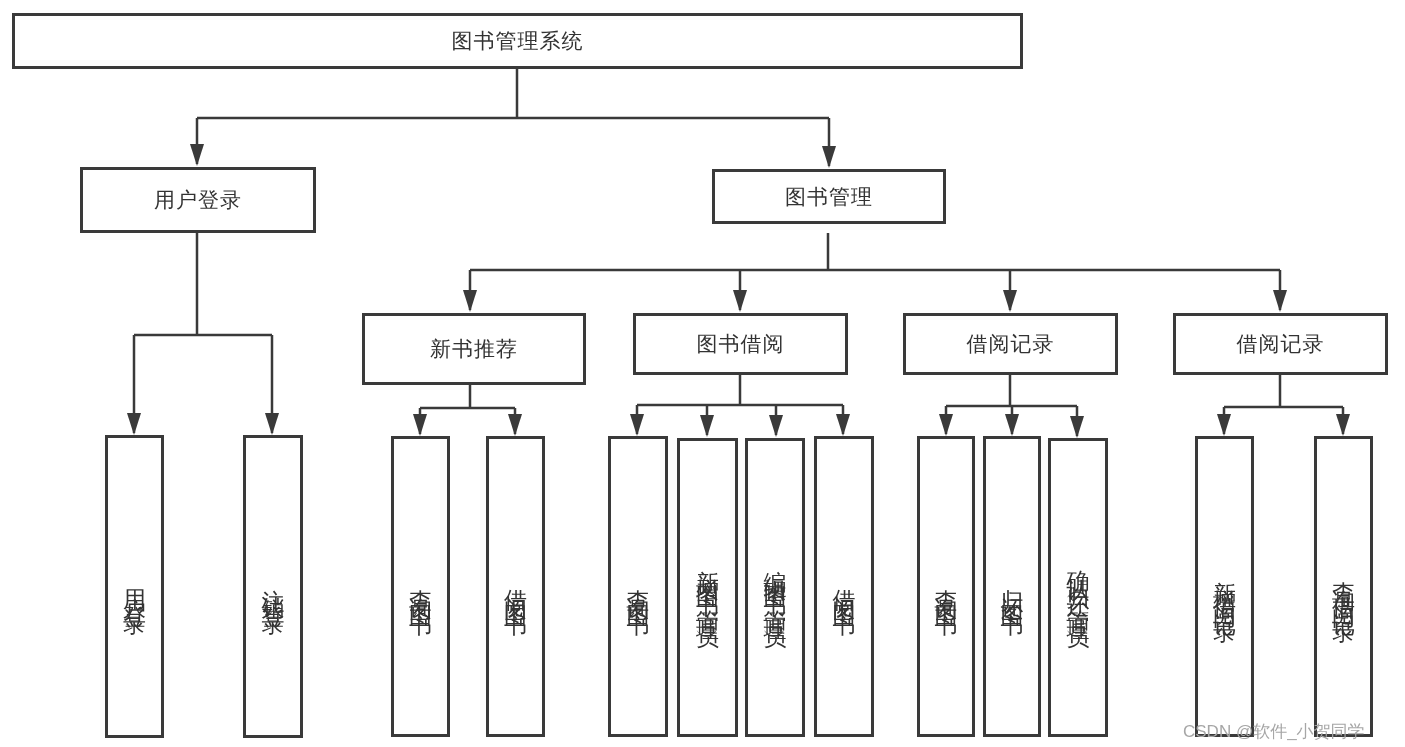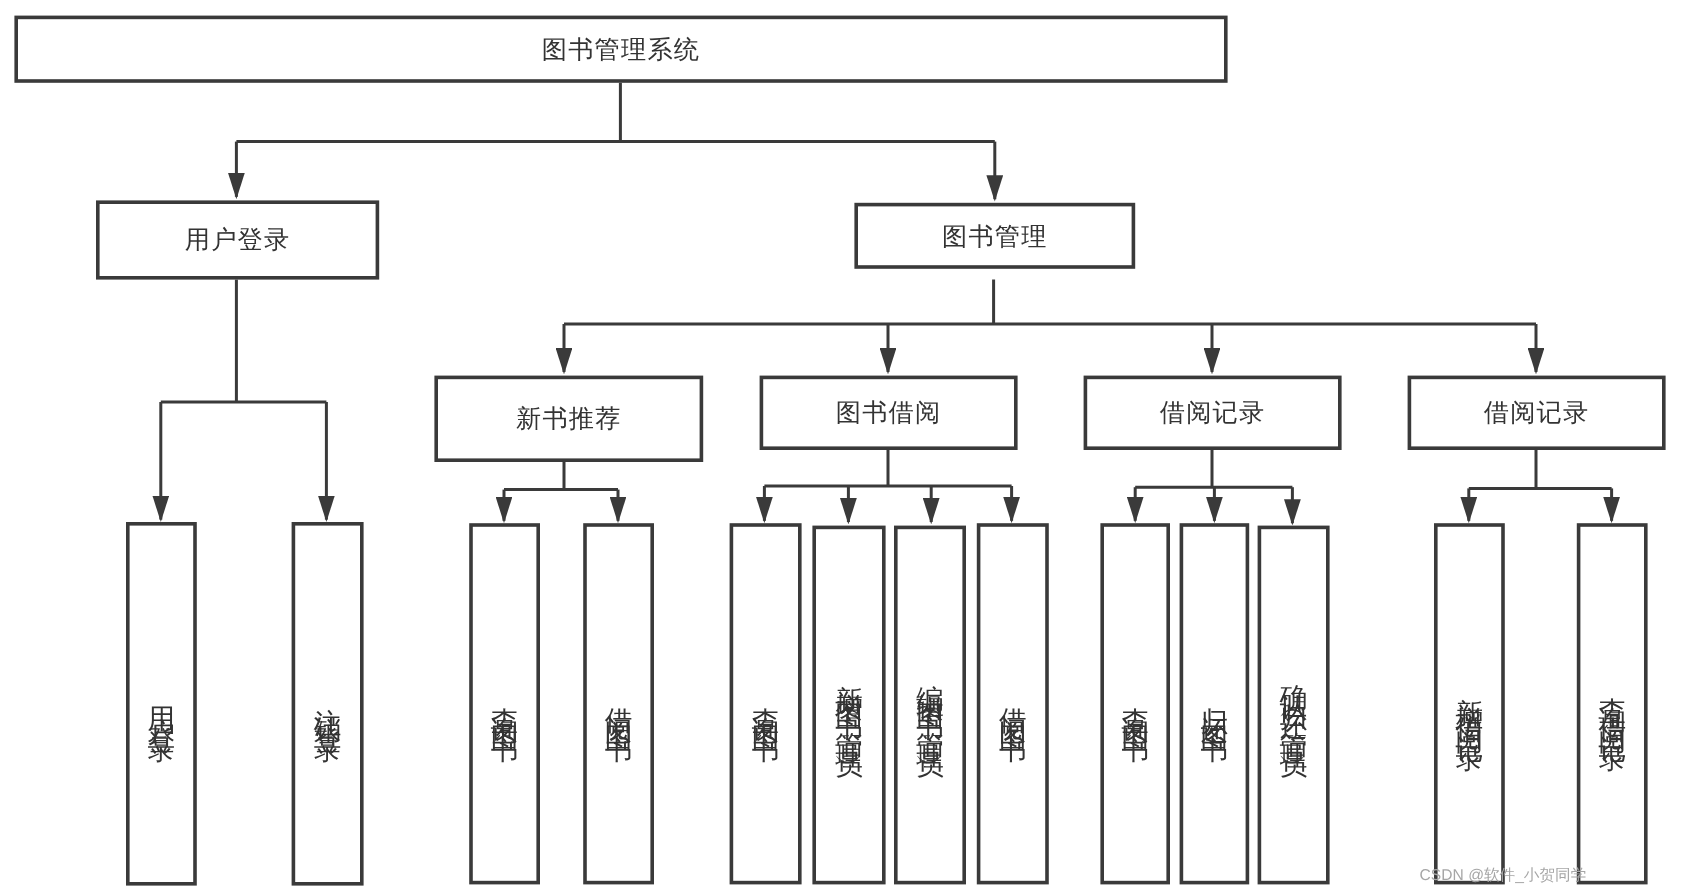--- a/index.html
+++ b/index.html
@@ -38,21 +38,21 @@
     font-size: 23px;
     letter-spacing: 8px;
     line-height: 1;
   }
   #watermark {
     position: absolute;
     left: 1183px;
     top: 720px;
     width: 222px;
     color: #a6a6a6;
-    font-size: 13px;
+    font-size: 17px;
     white-space: nowrap;
   }
   path.conn { fill: none; stroke: #3a3a3a; stroke-width: 2.5; }
   line.arrow { stroke: #3a3a3a; stroke-width: 2.5; }
 </style>
 </head>
 <body>
 
 <div id="stage">
 

